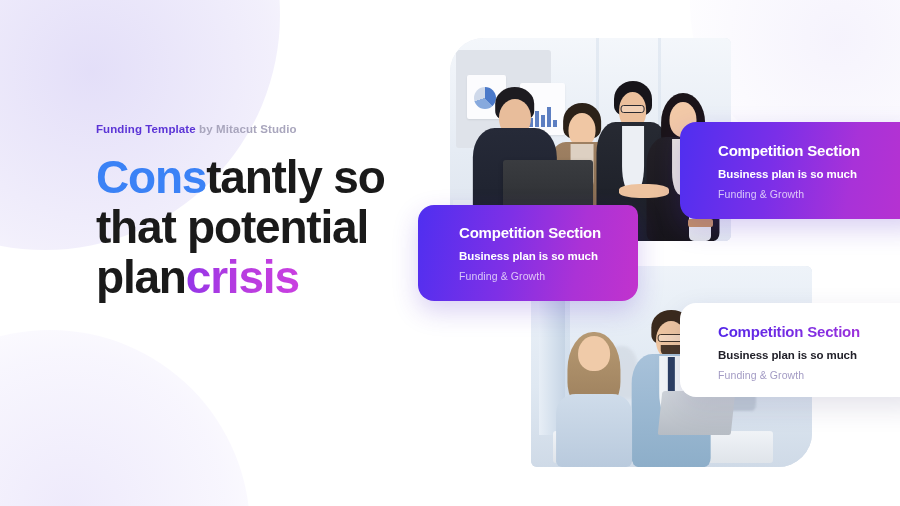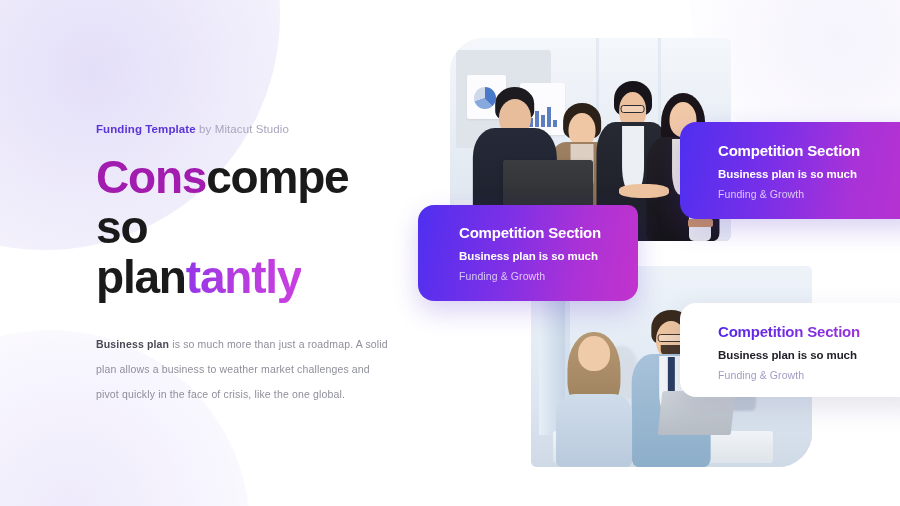--- a/index.html
+++ b/index.html
@@ -53,34 +53,34 @@
     font-size: 11.5px;
     line-height: 14px;
     letter-spacing: 0.1px;
     white-space: nowrap;
   }
   .eyebrow .kicker {
     font-weight: bold;
     color: #5b34d6;
   }
   .eyebrow .byline {
-    font-weight: normal;
+    font-weight: bold;
     color: #a9a6bd;
   }
 
   .headline {
     margin-top: 16px;
     font-size: 46px;
     line-height: 50px;
     font-weight: bold;
     letter-spacing: -1.2px;
     color: #1a1a1a;
   }
   .headline .accent-blue {
-    color: #a21caf;
+    color: #3b82f6;
   }
   .headline .accent-grad {
     background: linear-gradient(90deg, #9436e8 0%, #b63ce0 45%, #c93fe0 100%);
     -webkit-background-clip: text;
     background-clip: text;
     -webkit-text-fill-color: transparent;
     color: #b63ce0;
   }
   .headline .line { display: block; }
 
@@ -431,27 +431,25 @@
     </div>
   </div>
 
   <div class="left-col">
 
     <div class="eyebrow">
       <span class="kicker">Funding Template</span><span class="byline"> by Mitacut Studio</span>
     </div>
 
     <h1 class="headline">
-      <span class="line"><span class="accent-blue">Cons</span><span>compe so</span></span>
-      <span class="line"><span>plan</span><span class="accent-grad">tantly</span></span>
+      <span class="line"><span class="accent-blue">Cons</span><span>tantly so</span></span>
+      <span class="line">that potential</span>
+      <span class="line"><span>plan</span><span class="accent-grad">crisis</span></span>
     </h1>
 
-    <p class="body-copy">
-      <span class="lead">Business plan</span><span> is so much more than just a roadmap. A solid plan allows a business to weather market challenges and pivot quickly in the face of crisis, like the one global.</span>
-    </p>
   </div>
 
   <div class="card card-grad-1">
     <div class="card-title">Competition Section</div>
     <div class="card-sub">Business plan is so much</div>
     <div class="card-meta">Funding &amp; Growth</div>
   </div>
 
   <div class="card card-grad-2">
     <div class="card-title">Competition Section</div>

